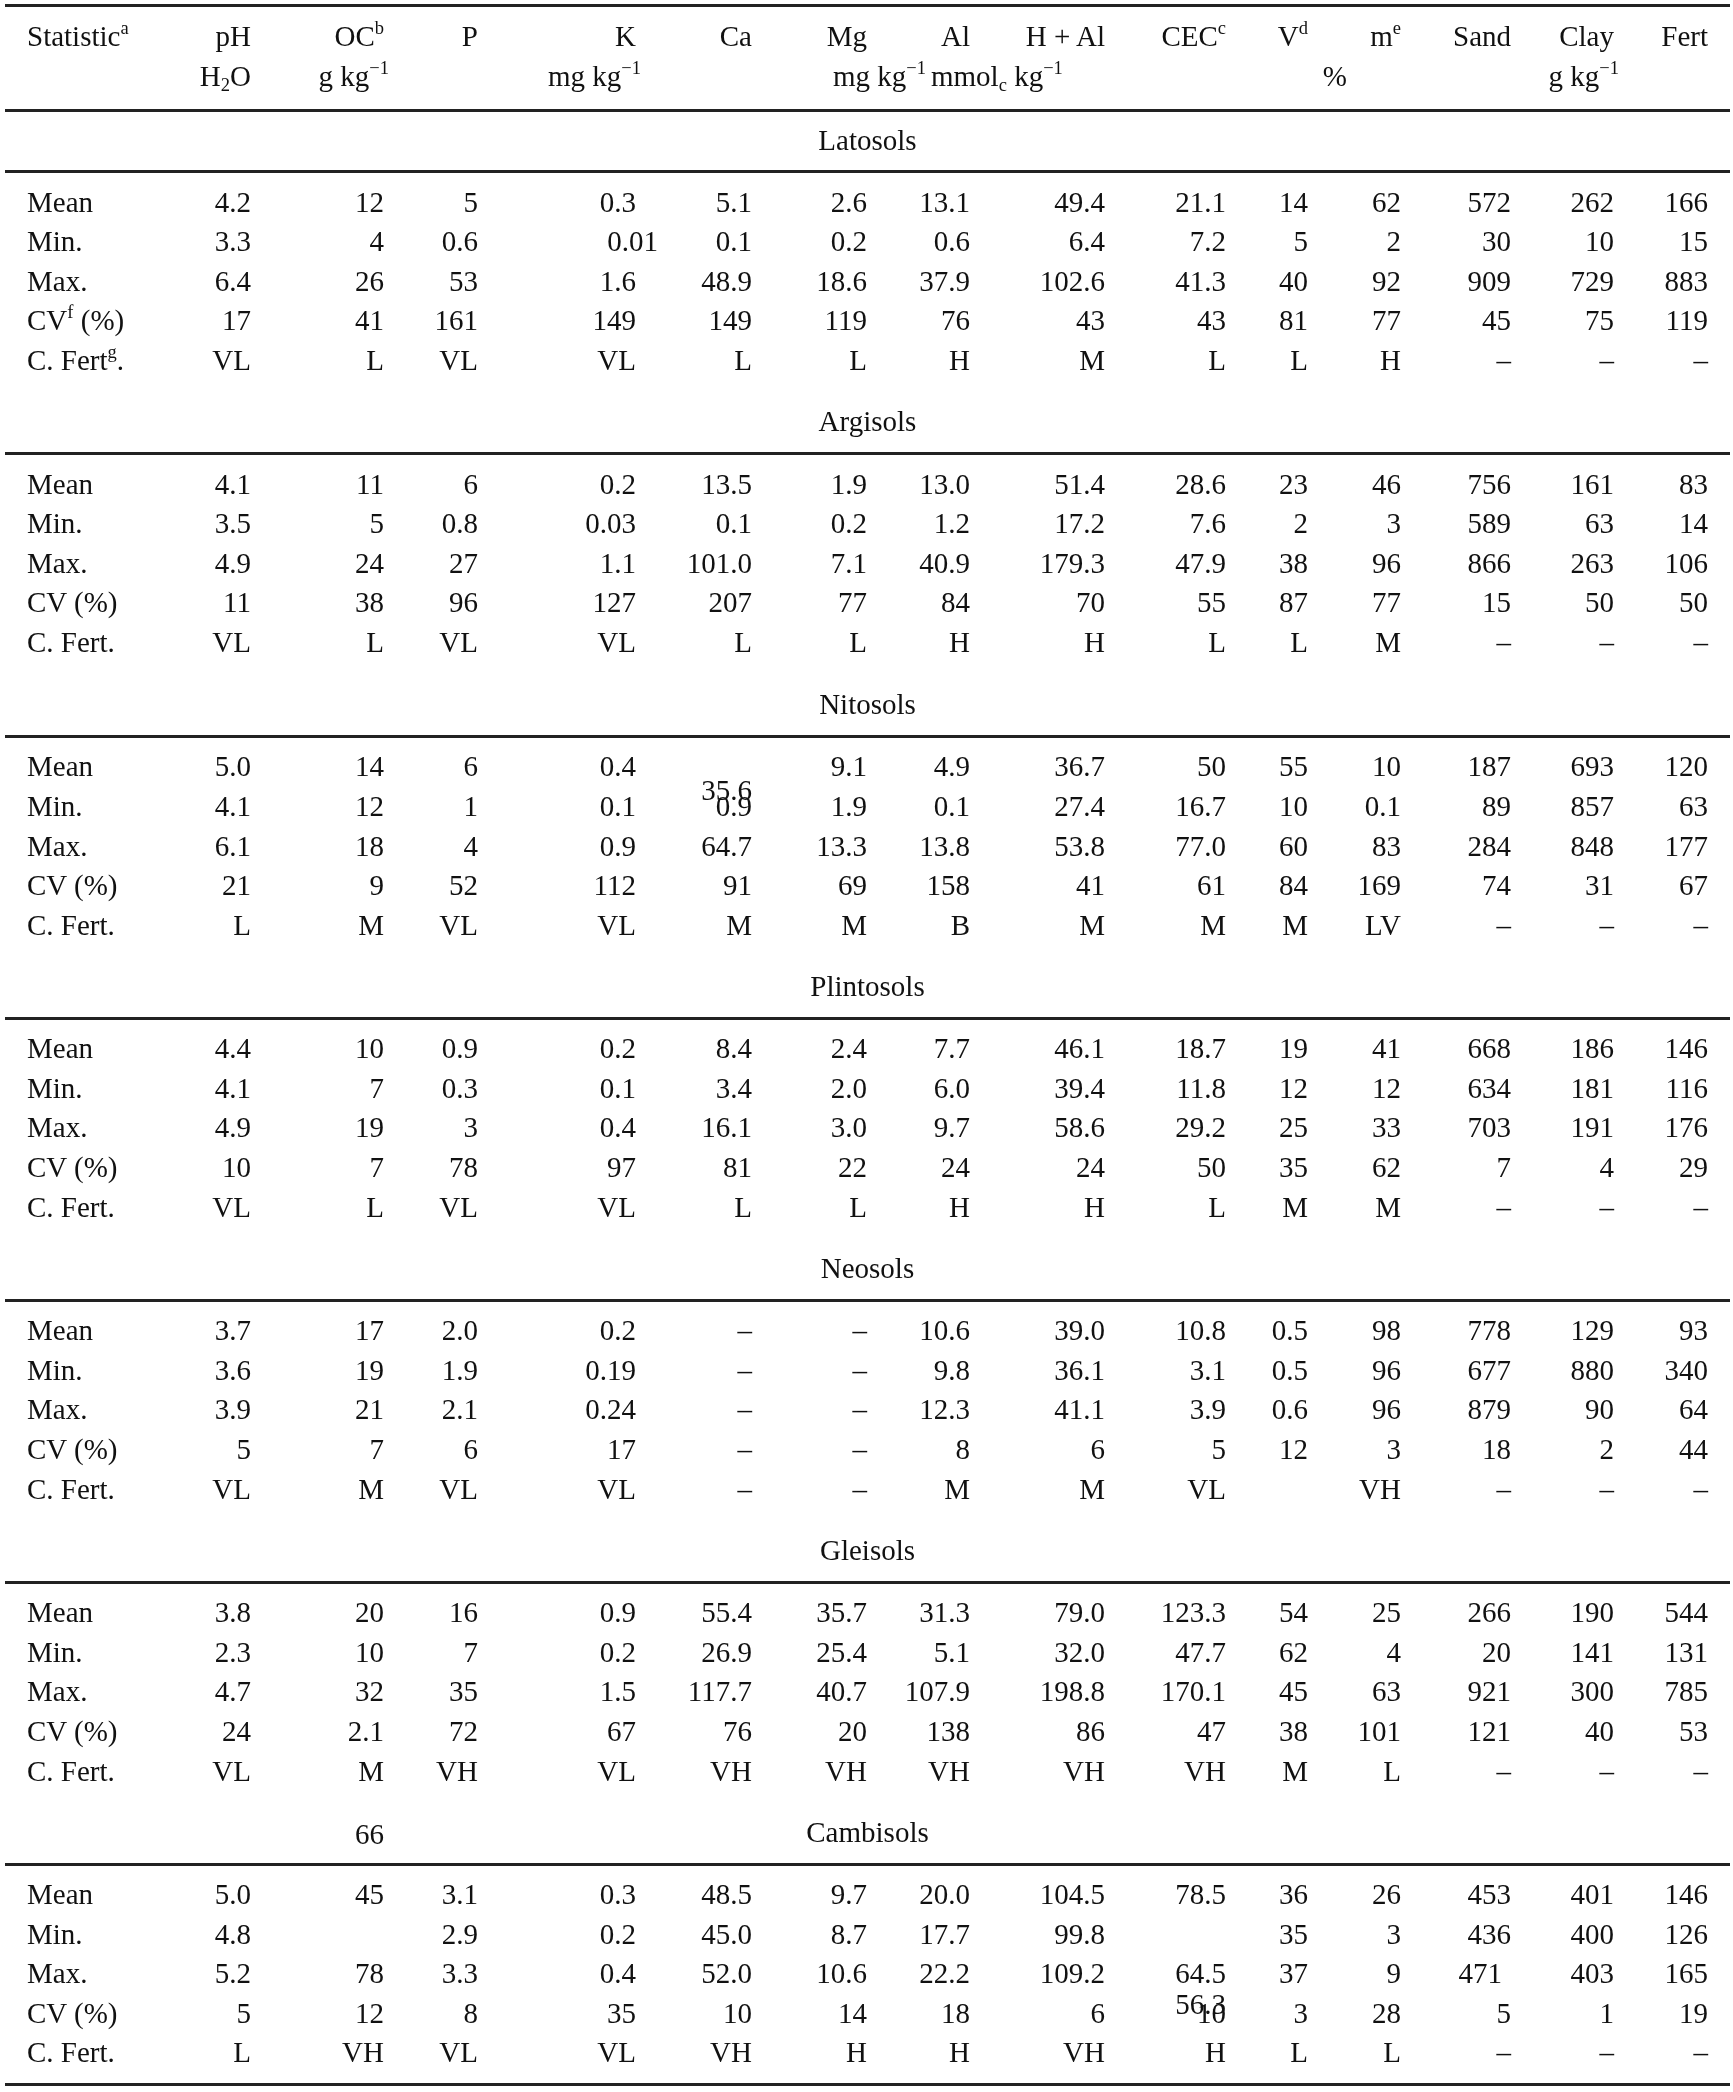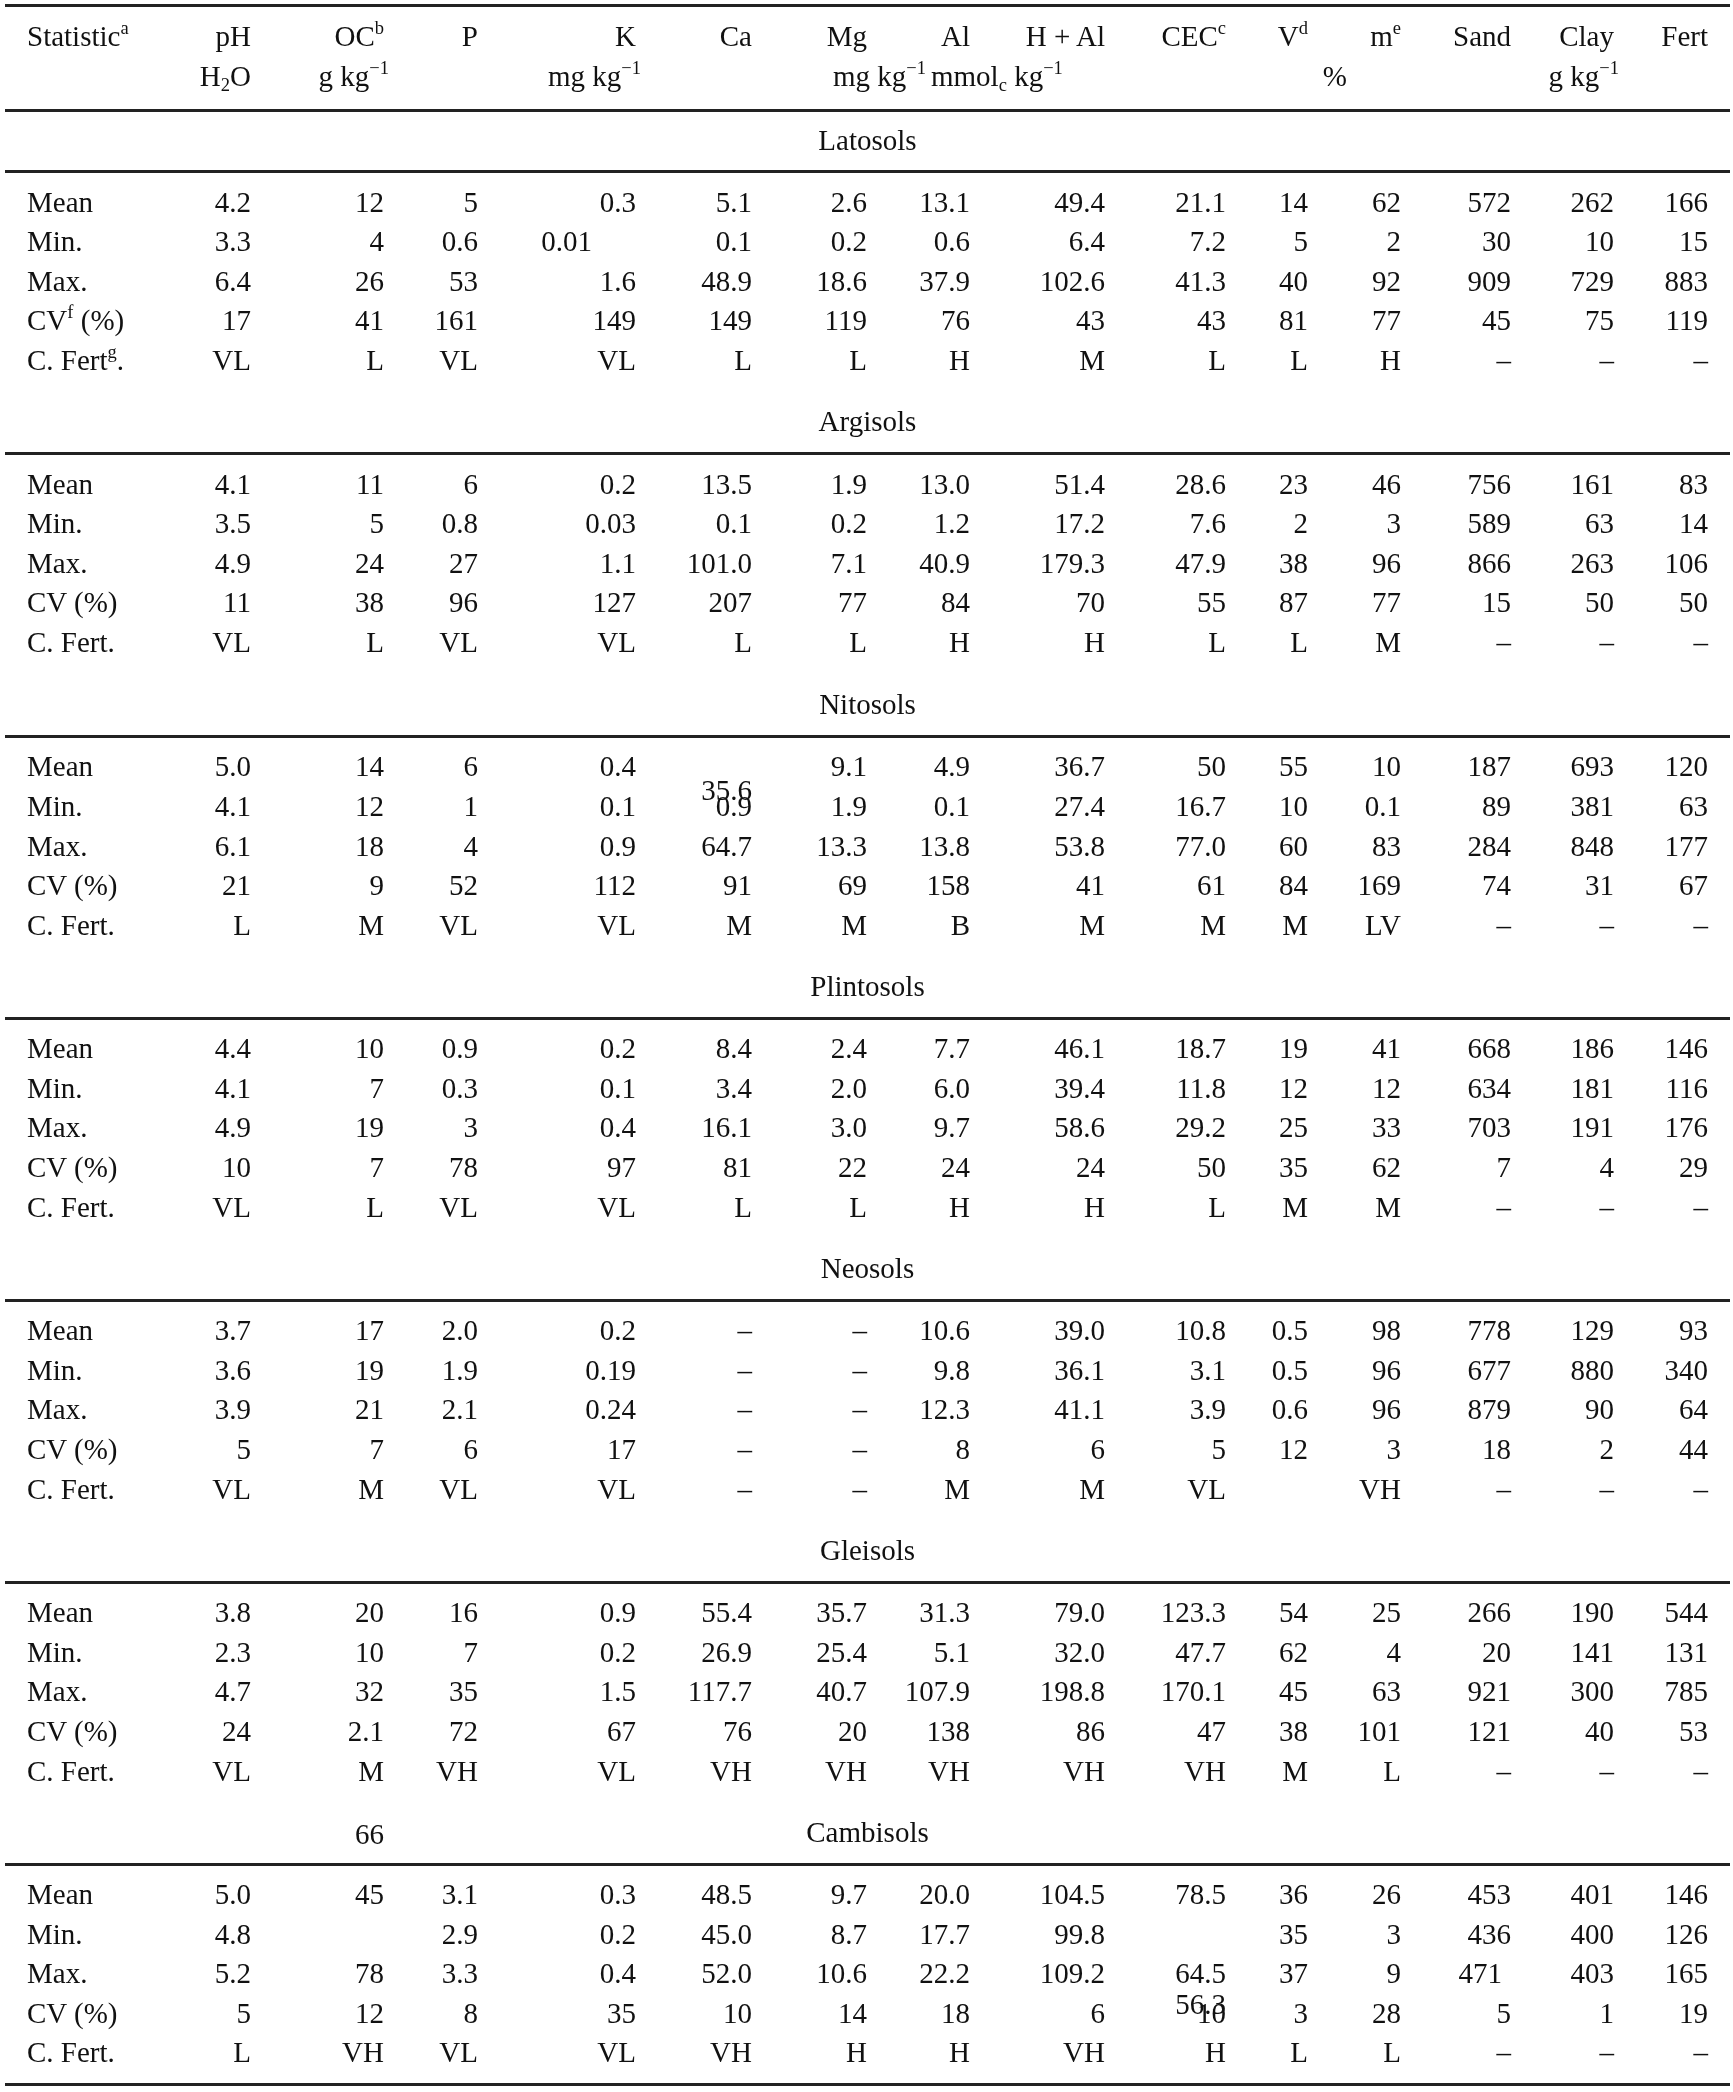--- a/index.html
+++ b/index.html
@@ -90,21 +90,21 @@
     <div class="cell" style="top: 185px; right: 504px;">21.1</div>
     <div class="cell" style="top: 185px; right: 422px;">14</div>
     <div class="cell" style="top: 185px; right: 329px;">62</div>
     <div class="cell" style="top: 185px; right: 219px;">572</div>
     <div class="cell" style="top: 185px; right: 116px;">262</div>
     <div class="cell" style="top: 185px; right: 22px;">166</div>
     <div class="cell left" style="top: 224px; left: 22px;">Min.</div>
     <div class="cell" style="top: 224px; right: 1479px;">3.3</div>
     <div class="cell" style="top: 224px; right: 1346px;">4</div>
     <div class="cell" style="top: 224px; right: 1252px;">0.6</div>
-    <div class="cell" style="top: 224px; right: 1138px;">0.01</div>
+    <div class="cell" style="top: 224px; right: 1072px;">0.01</div>
     <div class="cell" style="top: 224px; right: 978px;">0.1</div>
     <div class="cell" style="top: 224px; right: 863px;">0.2</div>
     <div class="cell" style="top: 224px; right: 760px;">0.6</div>
     <div class="cell" style="top: 224px; right: 625px;">6.4</div>
     <div class="cell" style="top: 224px; right: 504px;">7.2</div>
     <div class="cell" style="top: 224px; right: 422px;">5</div>
     <div class="cell" style="top: 224px; right: 329px;">2</div>
     <div class="cell" style="top: 224px; right: 219px;">30</div>
     <div class="cell" style="top: 224px; right: 116px;">10</div>
     <div class="cell" style="top: 224px; right: 22px;">15</div>
@@ -253,21 +253,21 @@
     <div class="cell" style="top: 789px; right: 1252px;">1</div>
     <div class="cell" style="top: 789px; right: 1094px;">0.1</div>
     <div class="cell" style="top: 789px; right: 978px;">0.9</div>
     <div class="cell" style="top: 789px; right: 863px;">1.9</div>
     <div class="cell" style="top: 789px; right: 760px;">0.1</div>
     <div class="cell" style="top: 789px; right: 625px;">27.4</div>
     <div class="cell" style="top: 789px; right: 504px;">16.7</div>
     <div class="cell" style="top: 789px; right: 422px;">10</div>
     <div class="cell" style="top: 789px; right: 329px;">0.1</div>
     <div class="cell" style="top: 789px; right: 219px;">89</div>
-    <div class="cell" style="top: 789px; right: 116px;">381</div>
+    <div class="cell" style="top: 789px; right: 116px;">857</div>
     <div class="cell" style="top: 789px; right: 22px;">63</div>
     <div class="cell left" style="top: 829px; left: 22px;">Max.</div>
     <div class="cell" style="top: 829px; right: 1479px;">6.1</div>
     <div class="cell" style="top: 829px; right: 1346px;">18</div>
     <div class="cell" style="top: 829px; right: 1252px;">4</div>
     <div class="cell" style="top: 829px; right: 1094px;">0.9</div>
     <div class="cell" style="top: 829px; right: 978px;">64.7</div>
     <div class="cell" style="top: 829px; right: 863px;">13.3</div>
     <div class="cell" style="top: 829px; right: 760px;">13.8</div>
     <div class="cell" style="top: 829px; right: 625px;">53.8</div>

